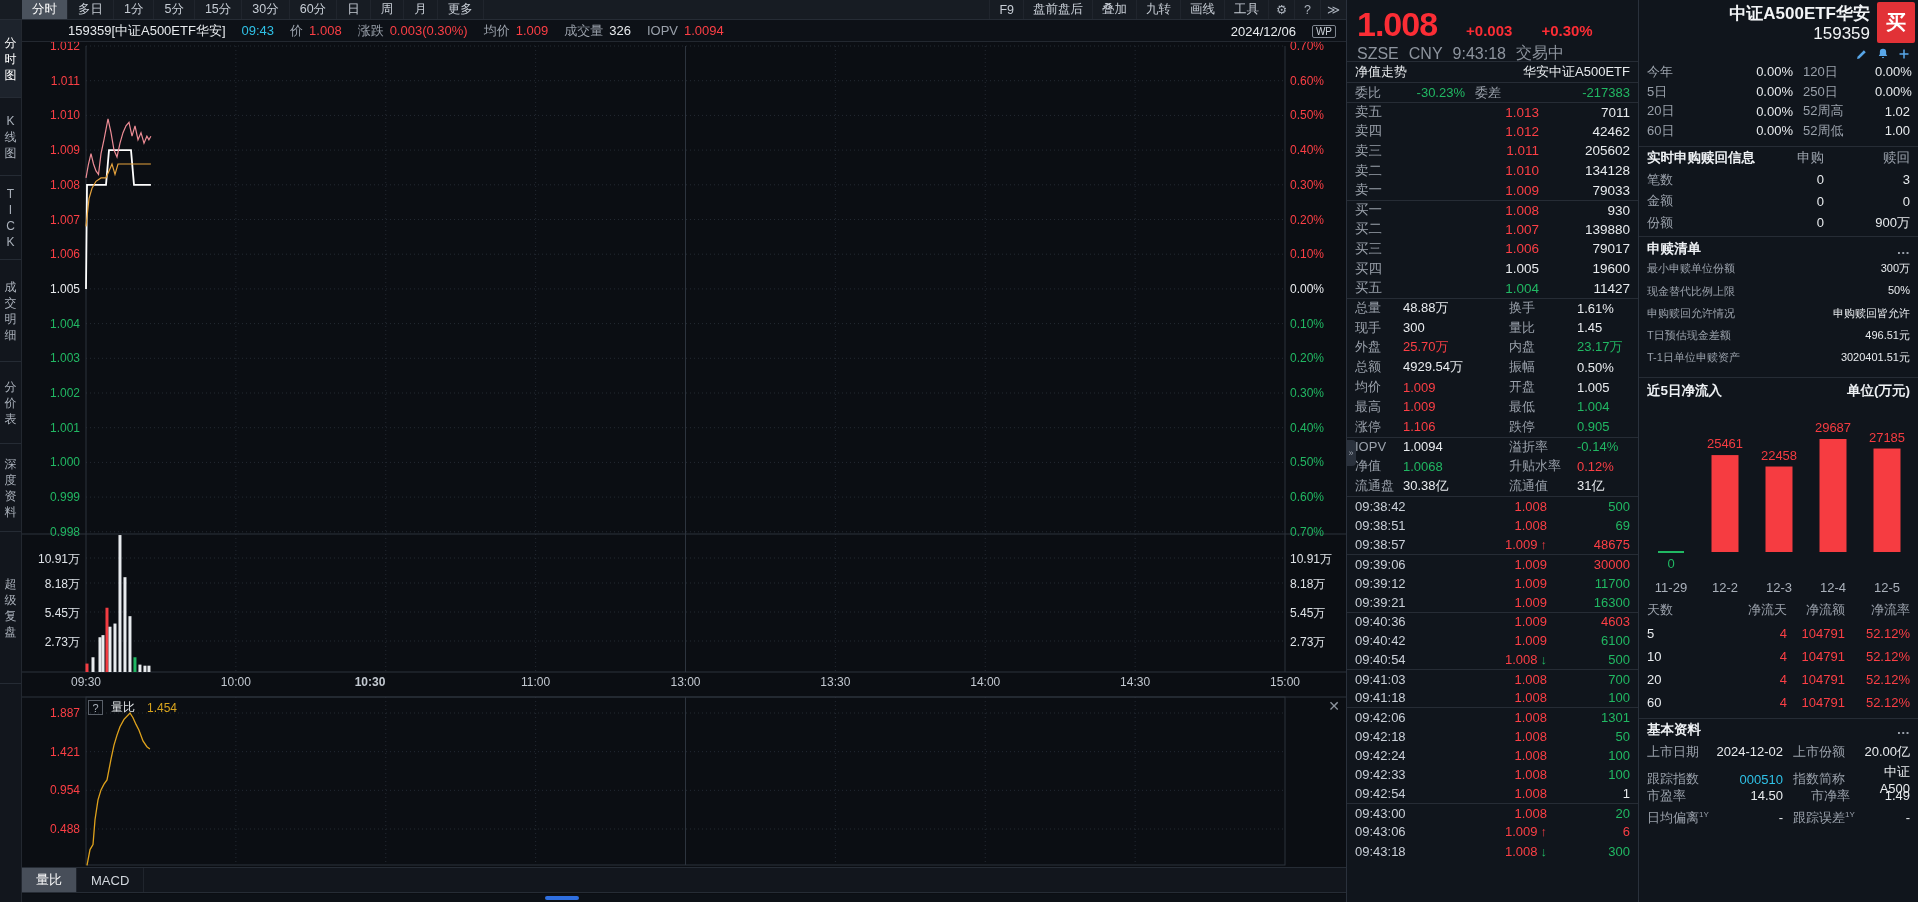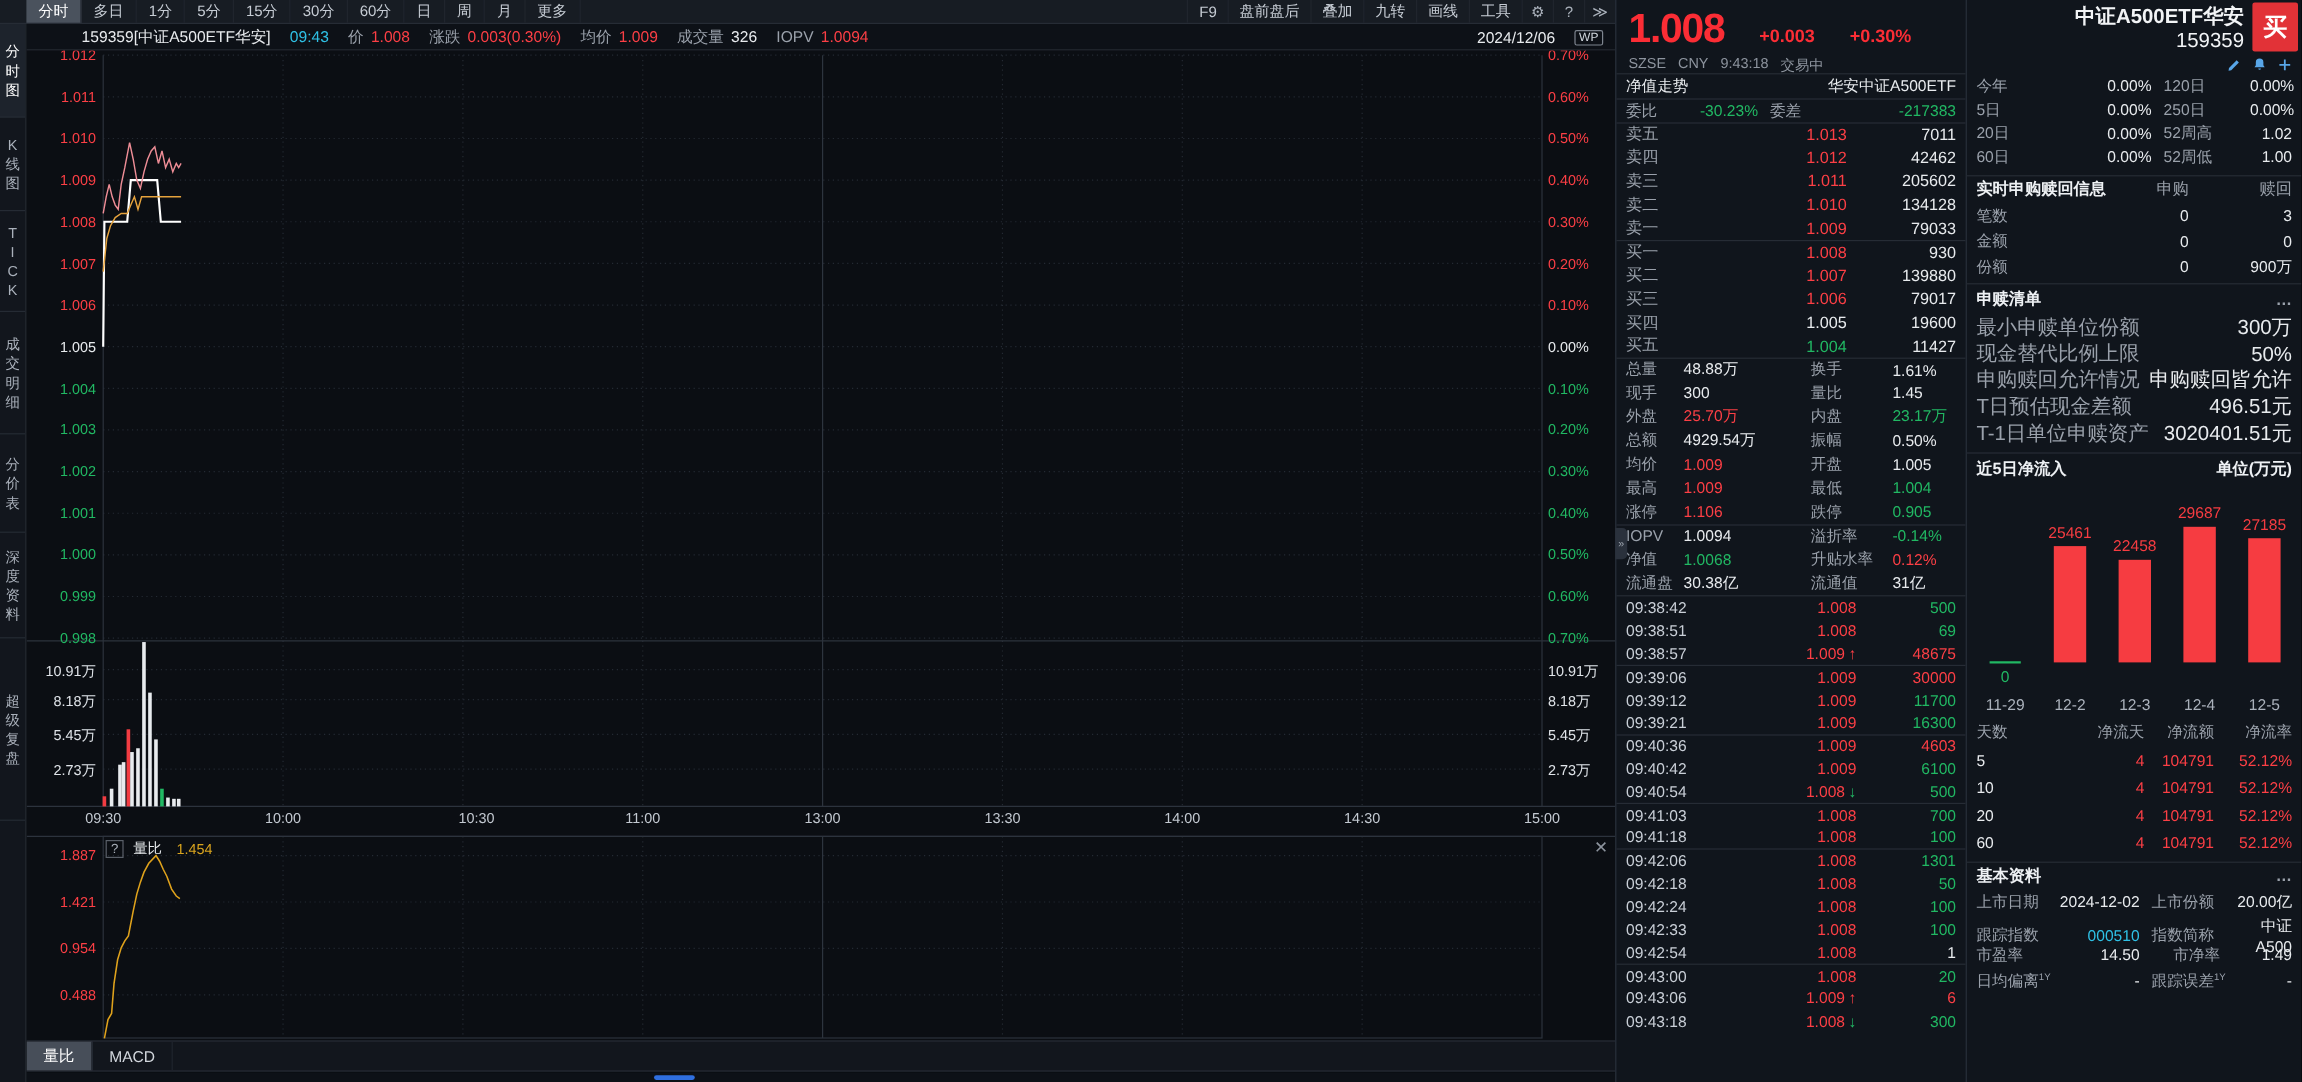--- a/index.html
+++ b/index.html
@@ -43,21 +43,21 @@
 .btab{padding:0 14px;display:flex;align-items:center;border-right:1px solid #20252d;color:#d2d7dd}
 .btab.active{background:#474e59;color:#fff}
 .hscroll{position:absolute;left:0;top:852px;width:1324px;height:8px;background:#0d1117}
 .hthumb{position:absolute;left:523px;top:2px;width:34px;height:4px;background:#2f6fe0;border-radius:2px}
 
 
 .midpanel{position:absolute;left:1346px;top:0;width:292px;height:902px;background:#10151c;border-left:1px solid #2a313c;z-index:6}
 .bigrow{height:46px;display:flex;align-items:flex-end;padding:2px 8px 4px 10px}
 .bp{font-size:34px;font-weight:bold;color:#fb2d35;line-height:36px;letter-spacing:-1px}
 .bd{font-size:15px;font-weight:bold;color:#fb2d35;margin-left:29px;line-height:22px}
-.szserow{height:16px;display:flex;padding:0 10px;font-size:12px;color:#8d949e;border-bottom:1px solid #262c35}
+.szserow{height:16px;display:flex;align-items:center;padding:0 10px;font-size:16px;color:#8d949e;border-bottom:1px solid #262c35}
 .szserow span{margin-right:10px}
 .mrow{display:flex;align-items:center;padding:0 8px;height:20px;font-size:13px}
 .navrow{justify-content:space-between;color:#e8ebee}
 .wbrow{display:grid;grid-template-columns:34px 76px 44px 1fr;align-items:center;padding:0 8px;height:20px;font-size:13px}
 .wbrow .v{text-align:right}
 .obrow{display:grid;grid-template-columns:42px 142px 1fr;align-items:center;padding:0 8px;height:19.6px;font-size:13.5px}
 .obrow .pr,.obrow .qt{text-align:right}
 .sep{border-top:1px solid #262c35}
 .strow{display:grid;grid-template-columns:48px 96px 78px 1fr;align-items:center;padding:0 8px;height:19.8px;font-size:13px}
 .strow .v{}
@@ -78,21 +78,21 @@
 .iconrow{height:16px;display:flex;justify-content:flex-end;align-items:center;padding-right:8px;gap:9px;color:#58a6e8}
 .iconrow svg{display:block}
 .prow{display:grid;grid-template-columns:54px 92px 82px 1fr;align-items:center;padding:0 8px;height:19.7px;font-size:13px}
 .prow .v{text-align:right;color:#e8ebee}
 .sechdr{display:flex;justify-content:space-between;align-items:center;padding:0 8px;font-size:13.5px;font-weight:bold;color:#eef1f4}
 .more{color:#9aa1ab;font-weight:bold}
 .rtrow{display:flex;align-items:center;padding:0 8px;height:21.5px;font-size:13px}
 .rtrow .lab{flex:1}
 .rtrow .v1{width:60px;text-align:right}
 .rtrow .v2{width:86px;text-align:right}
-.kvrow{display:flex;justify-content:space-between;align-items:flex-end;padding:0 8px;height:22.3px;font-size:17px}
+.kvrow{display:flex;justify-content:space-between;align-items:flex-start;padding:0 8px;height:22.3px;font-size:11px}
 .flowchart{position:relative;width:280px;height:195px}
 .ftrow{display:grid;grid-template-columns:40px 100px 58px 1fr;align-items:center;padding:0 8px;height:23px;font-size:13px}
 .ftrow .n{text-align:right}
 .bsrow{display:grid;grid-template-columns:64px 72px 78px 1fr;align-items:center;padding:0 8px;height:22px;font-size:13px}
 .bsrow .v{text-align:right}
 .bsrow sup{font-size:8px;color:#9aa1ab}
 </style>
 </head>
 <body>
 
@@ -284,21 +284,21 @@
         <div class="axlabel wh axl-left" style="top: 509px; left: 0px;">10.91万</div>
         <div class="axlabel wh" style="top: 509px; left: 1268px;">10.91万</div>
         <div class="axlabel wh axl-left" style="top: 534px; left: 0px;">8.18万</div>
         <div class="axlabel wh" style="top: 534px; left: 1268px;">8.18万</div>
         <div class="axlabel wh axl-left" style="top: 563px; left: 0px;">5.45万</div>
         <div class="axlabel wh" style="top: 563px; left: 1268px;">5.45万</div>
         <div class="axlabel wh axl-left" style="top: 592px; left: 0px;">2.73万</div>
         <div class="axlabel wh" style="top: 592px; left: 1268px;">2.73万</div>
         <div class="timelabel" style="left: 36px;">09:30</div>
         <div class="timelabel" style="left: 185.875px;">10:00</div>
-        <div class="timelabel" style="left: 347px;">10:30</div>
+        <div class="timelabel" style="left: 320px; font-weight: bold;">10:30</div>
         <div class="timelabel" style="left: 485.625px;">11:00</div>
         <div class="timelabel" style="left: 635.5px;">13:00</div>
         <div class="timelabel" style="left: 785.375px;">13:30</div>
         <div class="timelabel" style="left: 935.25px;">14:00</div>
         <div class="timelabel" style="left: 1085.12px;">14:30</div>
         <div class="timelabel" style="left: 1235px;">15:00</div>
         <div class="axlabel r axl-left" style="top: 664px; left: 0px;">1.887</div>
         <div class="axlabel r axl-left" style="top: 702.67px; left: 0px;">1.421</div>
         <div class="axlabel r axl-left" style="top: 741.33px; left: 0px;">0.954</div>
         <div class="axlabel r axl-left" style="top: 780px; left: 0px;">0.488</div>

